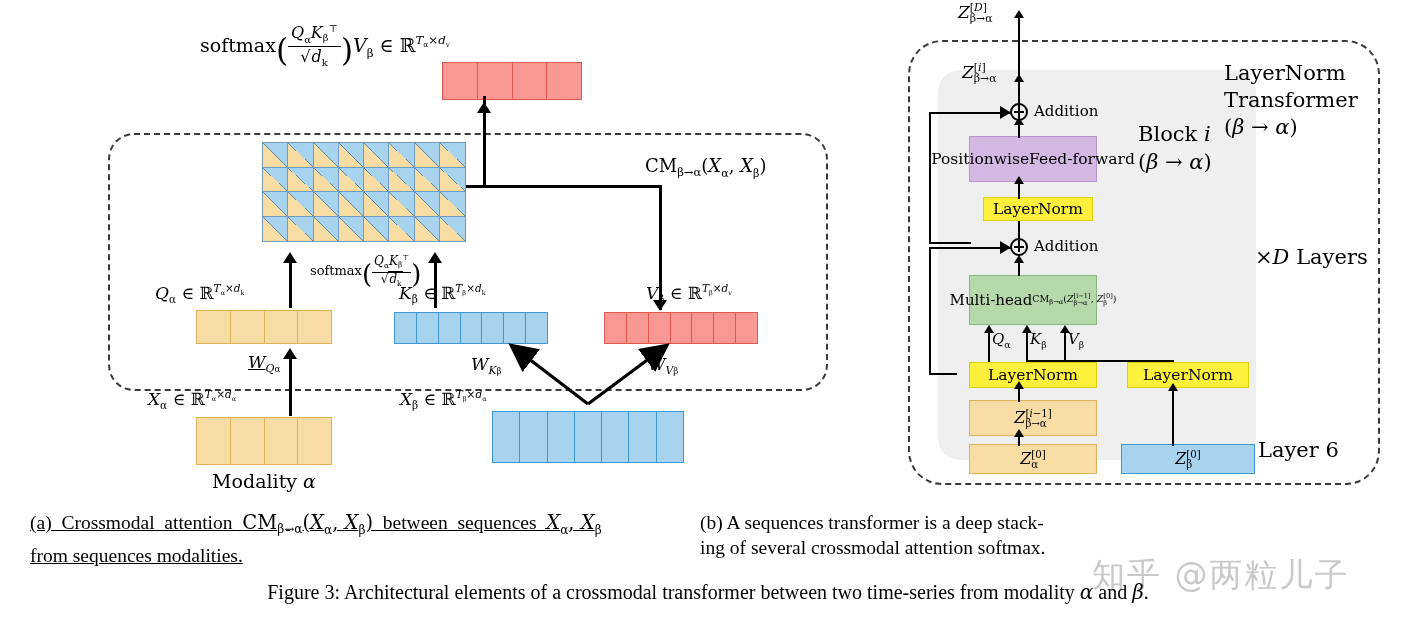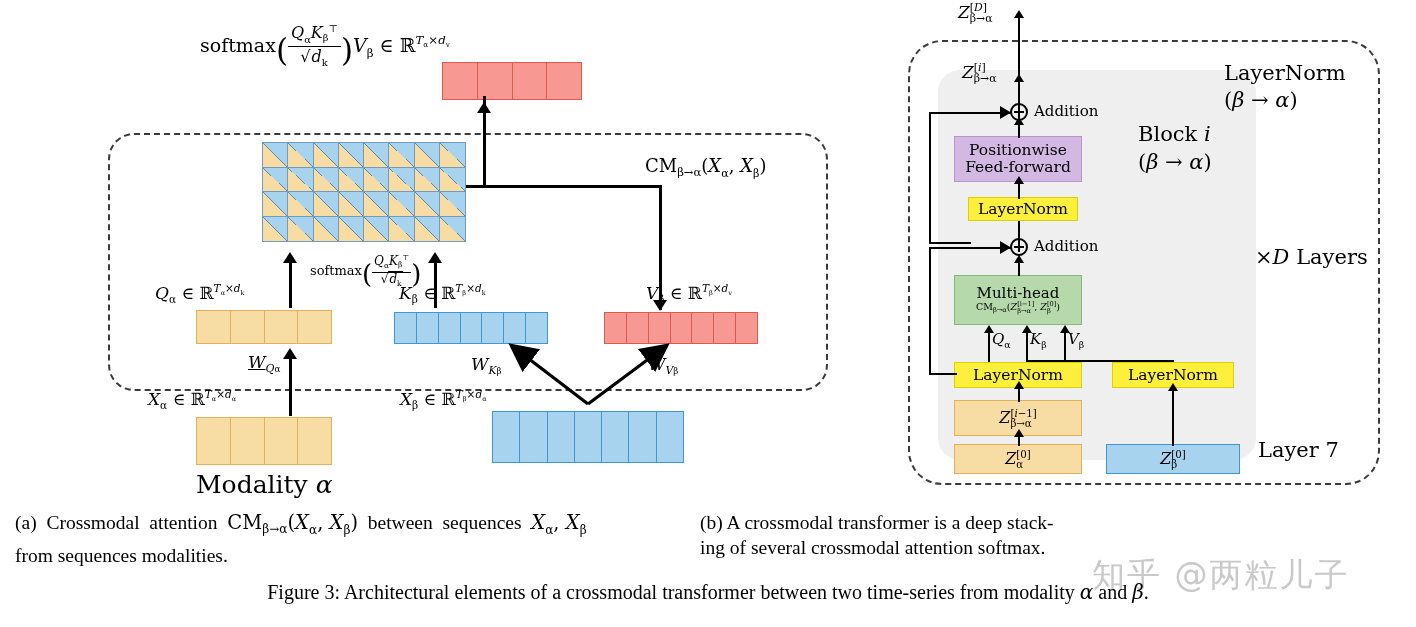--- a/index.html
+++ b/index.html
@@ -51,22 +51,22 @@
   .vline{background:#000;width:2.6px;}
   .hline{background:#000;height:2.6px;}
   .thinv{background:#000;width:1.9px;}
   .thinh{background:#000;height:1.9px;}
   .ah{width:0;height:0;border-left:7px solid transparent;border-right:7px solid transparent;
       border-bottom:11px solid #000;}
   .ah-sm{width:0;height:0;border-left:5px solid transparent;border-right:5px solid transparent;
       border-bottom:8px solid #000;}
 
   
-  .blk{position:absolute;box-sizing:border-box;display:flex;flex-direction:column;
-       align-items:center;justify-content:center;line-height:1.08;}
+  .blk{position:absolute;box-sizing:border-box;display:flex;
+       align-items:center;justify-content:center;line-height:1.08;margin-left:15px;}
   .b-purple{background:#d4b8e4;border:1.2px solid #b893cd;}
   .b-yellow{background:#fcf03c;border:1.2px solid #ddd000;}
   .b-green{background:#b5d9ab;border:1.2px solid #86b87a;}
   .b-orange2{background:#f7dca4;border:1.2px solid #dDB25a;}
   .b-blue2{background:#a8d3ef;border:1.2px solid #3e97d1;}
 
   .plus{position:absolute;width:18px;height:18px;border:2px solid #000;border-radius:50%;
         box-sizing:border-box;}
   .plus:before,.plus:after{content:"";position:absolute;background:#000;}
   .plus:before{left:50%;top:2px;bottom:2px;width:2px;margin-left:-1px;}
@@ -213,21 +213,21 @@
 
   <div class="abs math" style="left:148px;top:388px;font-size:17px;">
     <span class="it">X</span><sub>α</sub> ∈ ℝ<sup><span class="it">T</span><sub>α</sub>×<span class="it">d</span><sub>α</sub></sup>
   </div>
   <div class="abs strip orange" style="left:196px;top:417px;width:136px;height:48px;">
     <div></div>
     <div></div>
     <div></div>
     <div></div>
   </div>
-  <div class="abs" style="left:196px;top:470px;width:136px;font-size:25px;">
+  <div class="abs" style="left:196px;top:470px;width:136px;text-align:center;font-size:19px;">
     <span class="math">Modality <span class="it">α</span></span>
   </div>
 
   <div class="abs math" style="left:400px;top:388px;font-size:17px;">
     <span class="it">X</span><sub>β</sub> ∈ ℝ<sup><span class="it">T</span><sub>β</sub>×<span class="it">d</span><sub>α</sub></sup>
   </div>
   <div class="abs strip blue" style="left:492px;top:411px;width:192px;height:52px;">
     <div></div>
       <div></div>
     <div></div>
@@ -235,31 +235,32 @@
     <div></div>
       <div></div>
     <div></div>
   </div>
 
   <div class="abs" id="panel-b-box"></div>
   <div class="abs" id="panel-b-inner"></div>
 
   <div class="abs" style="left:1224px;top:60px;font-size:21px;line-height:27px;">
     <div class="math">LayerNorm</div>
+    <div class="math">Transformer</div>
     <div class="math">(<span class="it">β</span> → <span class="it">α</span>)</div>
   </div>
 
   <div class="abs" style="left:1138px;top:120px;font-size:21px;line-height:28px;">
     <div class="math">Block <span class="it">i</span></div>
     <div class="math">(<span class="it">β</span> → <span class="it">α</span>)</div>
   </div>
 
   <div class="abs math" style="left:1255px;top:245px;font-size:21px;">×<span class="it">D</span> Layers</div>
 
-  <div class="abs math" style="left:1258px;top:438px;font-size:21px;">Layer 7</div>
+  <div class="abs math" style="left:1258px;top:438px;font-size:21px;">Layer 6</div>
 
   <div class="abs math" style="left:958px;top:2px;font-size:17px;">
     <span class="it">Z</span><span style="display:inline-block;font-size:.64em;line-height:1;vertical-align:middle;text-align:left;">
       <span style="display:block;">[<span class="it">D</span>]</span><span style="display:block;">β→α</span></span>
   </div>
   <div class="abs thinv" style="left:1018px;top:18px;height:70px;"></div>
   <div class="abs ah-sm" style="left:1014px;top:10px;"></div>
 
   <div class="abs math" style="left:962px;top:62px;font-size:17px;">
     <span class="it">Z</span><span style="display:inline-block;font-size:.64em;line-height:1;vertical-align:middle;text-align:left;">
@@ -351,29 +352,29 @@
   <div class="abs ah-sm" style="left:1014px;top:429px;"></div>
 
   <div class="blk b-blue2" style="left:1106px;top:444px;width:134px;height:30px;">
     <span class="math" style="font-size:16px;">
       <span class="it">Z</span><span style="display:inline-block;font-size:.64em;line-height:1;vertical-align:middle;text-align:left;"><span style="display:block;">[0]</span><span style="display:block;">β</span></span>
     </span>
   </div>
   <div class="abs thinv" style="left:1172px;top:390px;height:56px;"></div>
   <div class="abs ah-sm" style="left:1168px;top:383px;"></div>
 
-  <div class="cap" style="left:15px;top:510px;width:660px;text-align:justify;">
+  <div class="cap" style="left:30px;top:510px;width:660px;text-align:justify;text-decoration:underline;">
     <div>
       (a)&nbsp; Crossmodal&nbsp; attention&nbsp; <span class="math">CM<span style="font-size:.62em;vertical-align:-.35em;">β→α</span>(<span class="it">X</span><sub>α</sub>, <span class="it">X</span><sub>β</sub>)</span>&nbsp; between&nbsp; sequences&nbsp; <span class="math"><span class="it">X</span><sub>α</sub>, <span class="it">X</span><sub>β</sub></span>
     </div>
     <div>from sequences modalities.</div>
   </div>
 
   <div class="cap" style="left:700px;top:510px;width:690px;">
-    <div>(b) A crossmodal transformer is a deep stack-</div>
+    <div>(b) A sequences transformer is a deep stack-</div>
     <div>ing of several crossmodal attention softmax.</div>
   </div>
 
   <div id="watermark">知乎 @两粒儿子</div>
 
   <div class="abs" id="figcap" style="left:0;top:580px;width:1416px;text-align:center;">
     <span>Figure 3:</span>
     <span>Architectural elements of a crossmodal transformer between two time-series from modality <span class="math it">α</span> and <span class="math it">β</span>.</span>
   </div>
 

